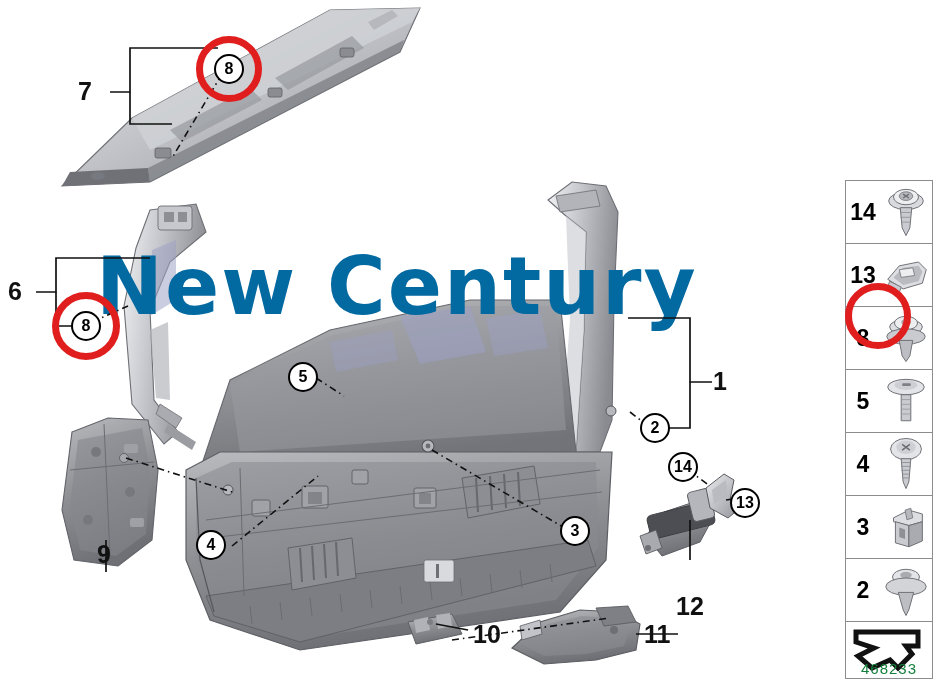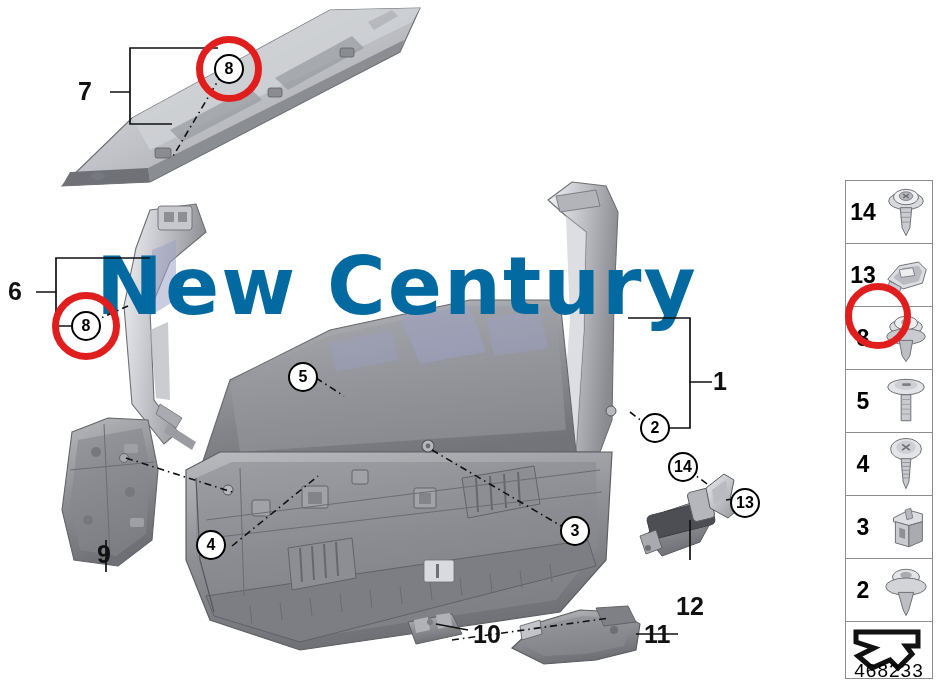--- a/index.html
+++ b/index.html
@@ -56,21 +56,21 @@
   .legend-num{
     width:34px;flex:0 0 34px;text-align:center;
     font-size:23px;font-weight:bold;color:#000;
     font-family:"Liberation Sans", sans-serif;
   }
   .legend-pic{flex:1;height:100%;position:relative;}
   .legend-pic svg{position:absolute;left:0;top:0;width:100%;height:100%;}
   #arrow-cell{height:56px;}
   #legend-id{
     position:absolute;left:845px;top:660px;width:88px;text-align:center;
-    font-size:19px;color:#000000;letter-spacing:1px;
+    font-size:15px;color:#15803d;letter-spacing:1px;
     font-family:"Liberation Sans", sans-serif;z-index:55;
   }
   #legend-redring{left:845px;top:283px;width:66px;height:66px;}
 </style>
 </head>
 <body>
 
 <div id="stage">
 
   <svg class="svgwrap" viewBox="0 0 938 689">

